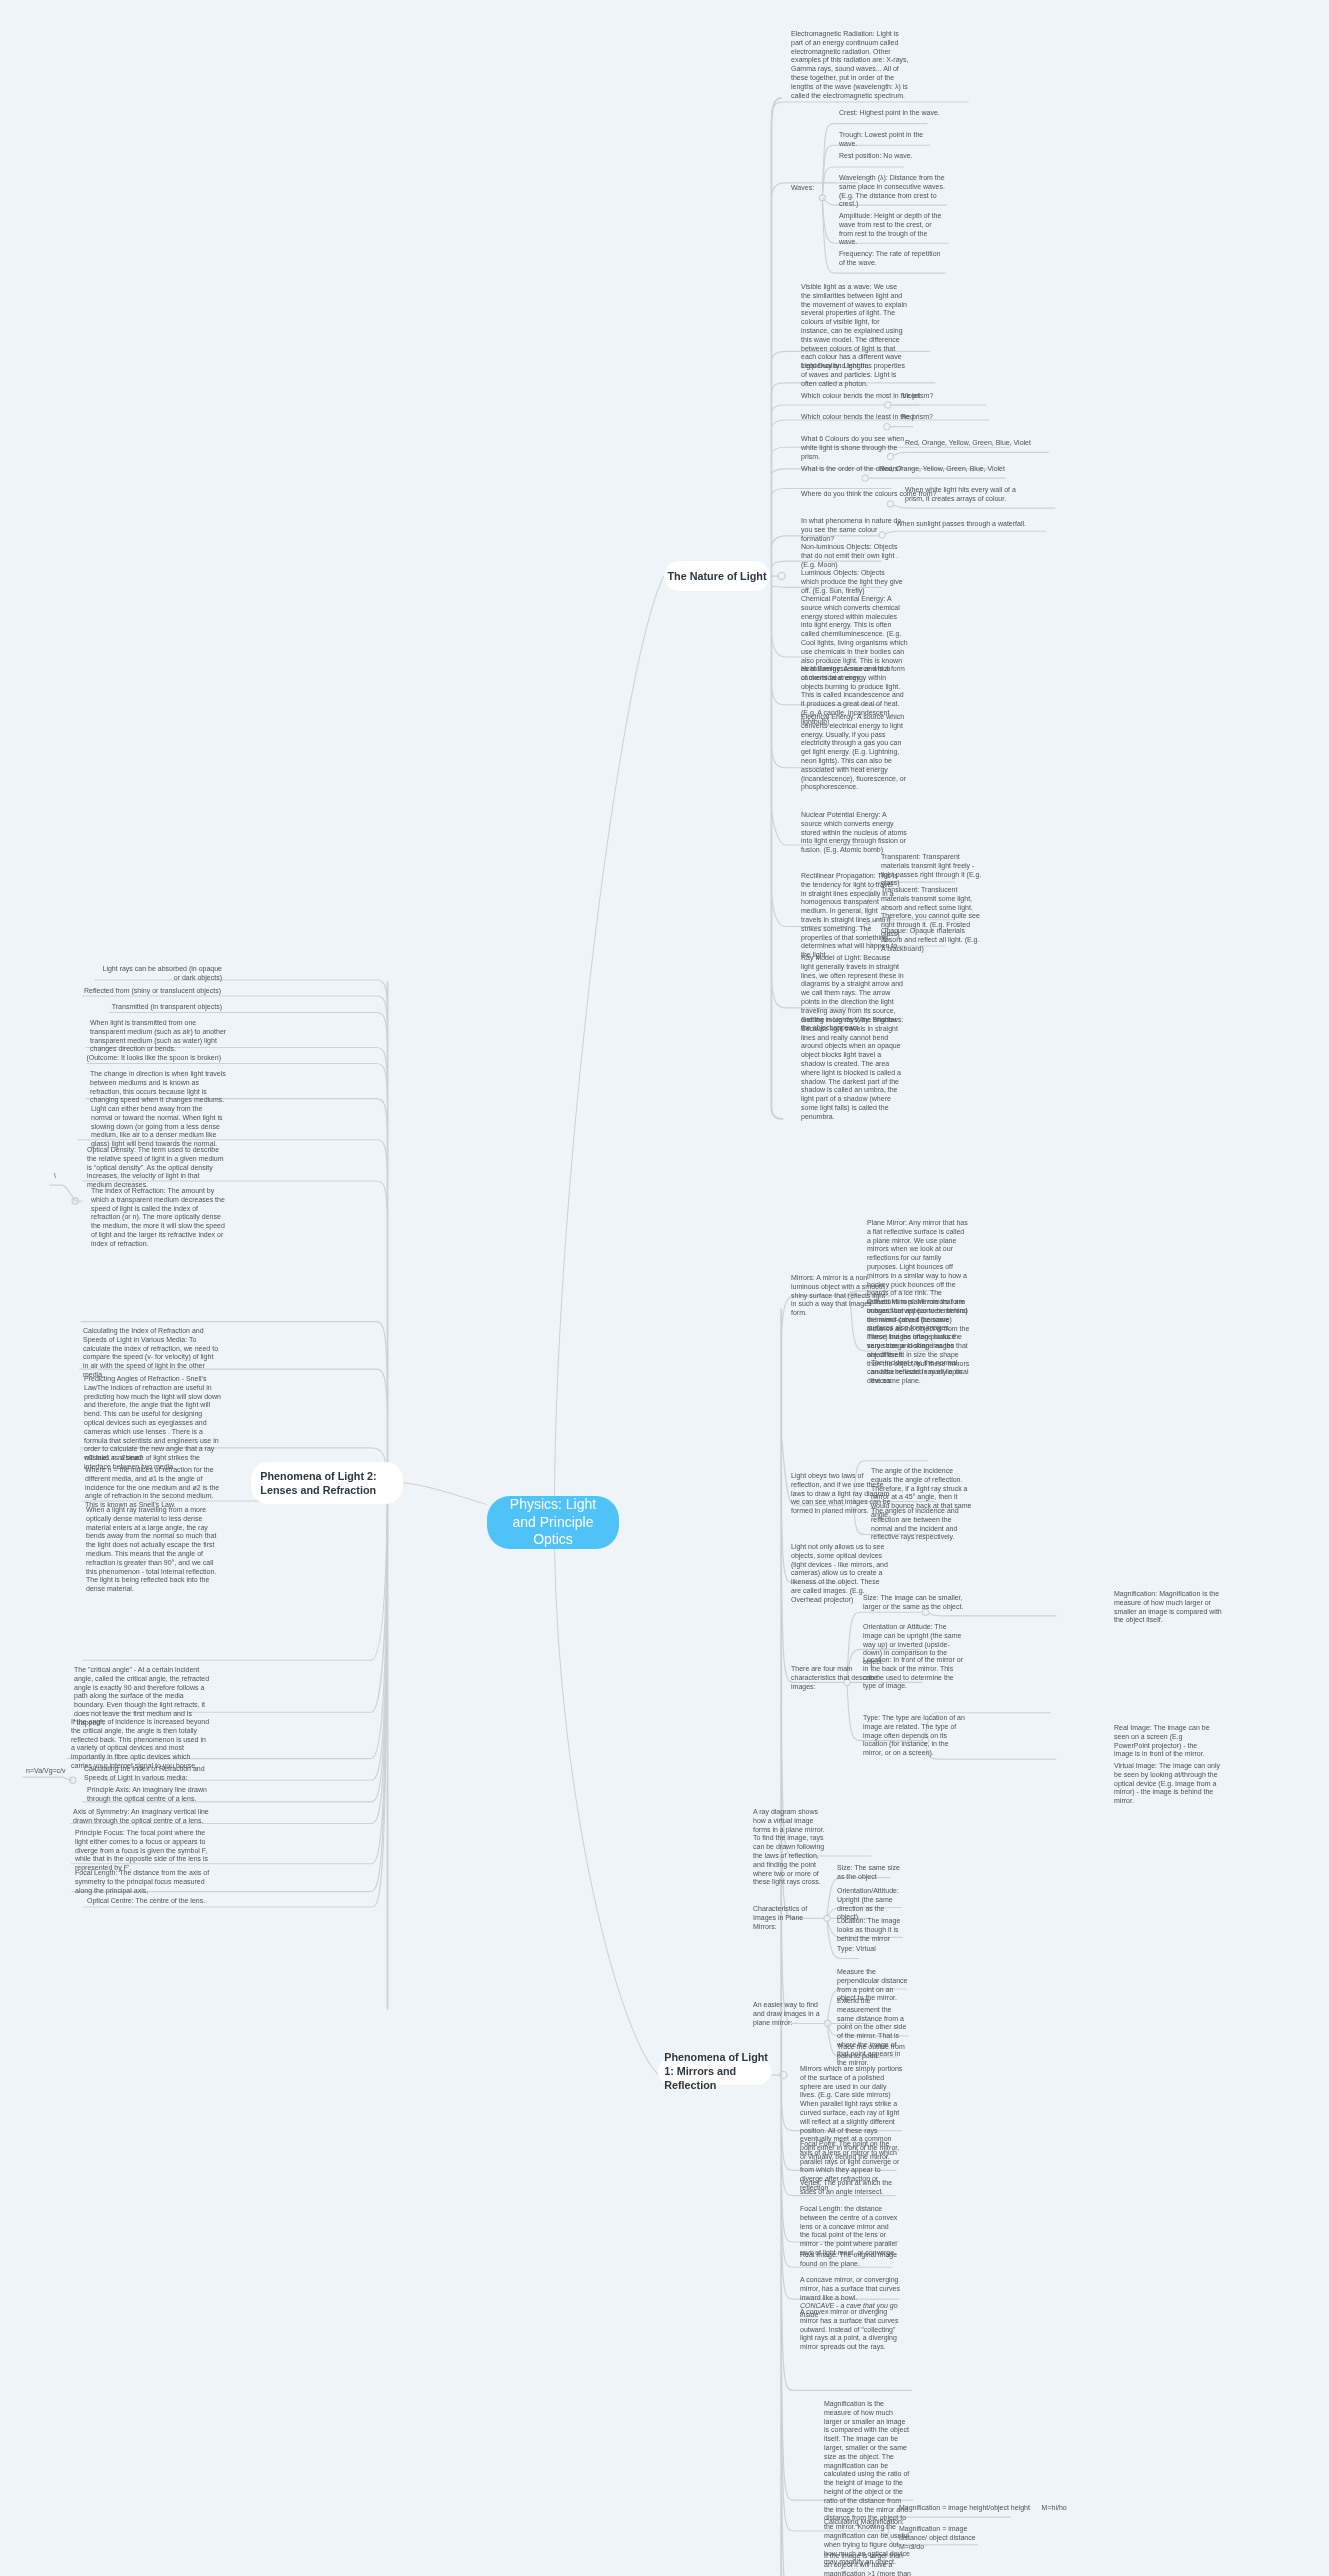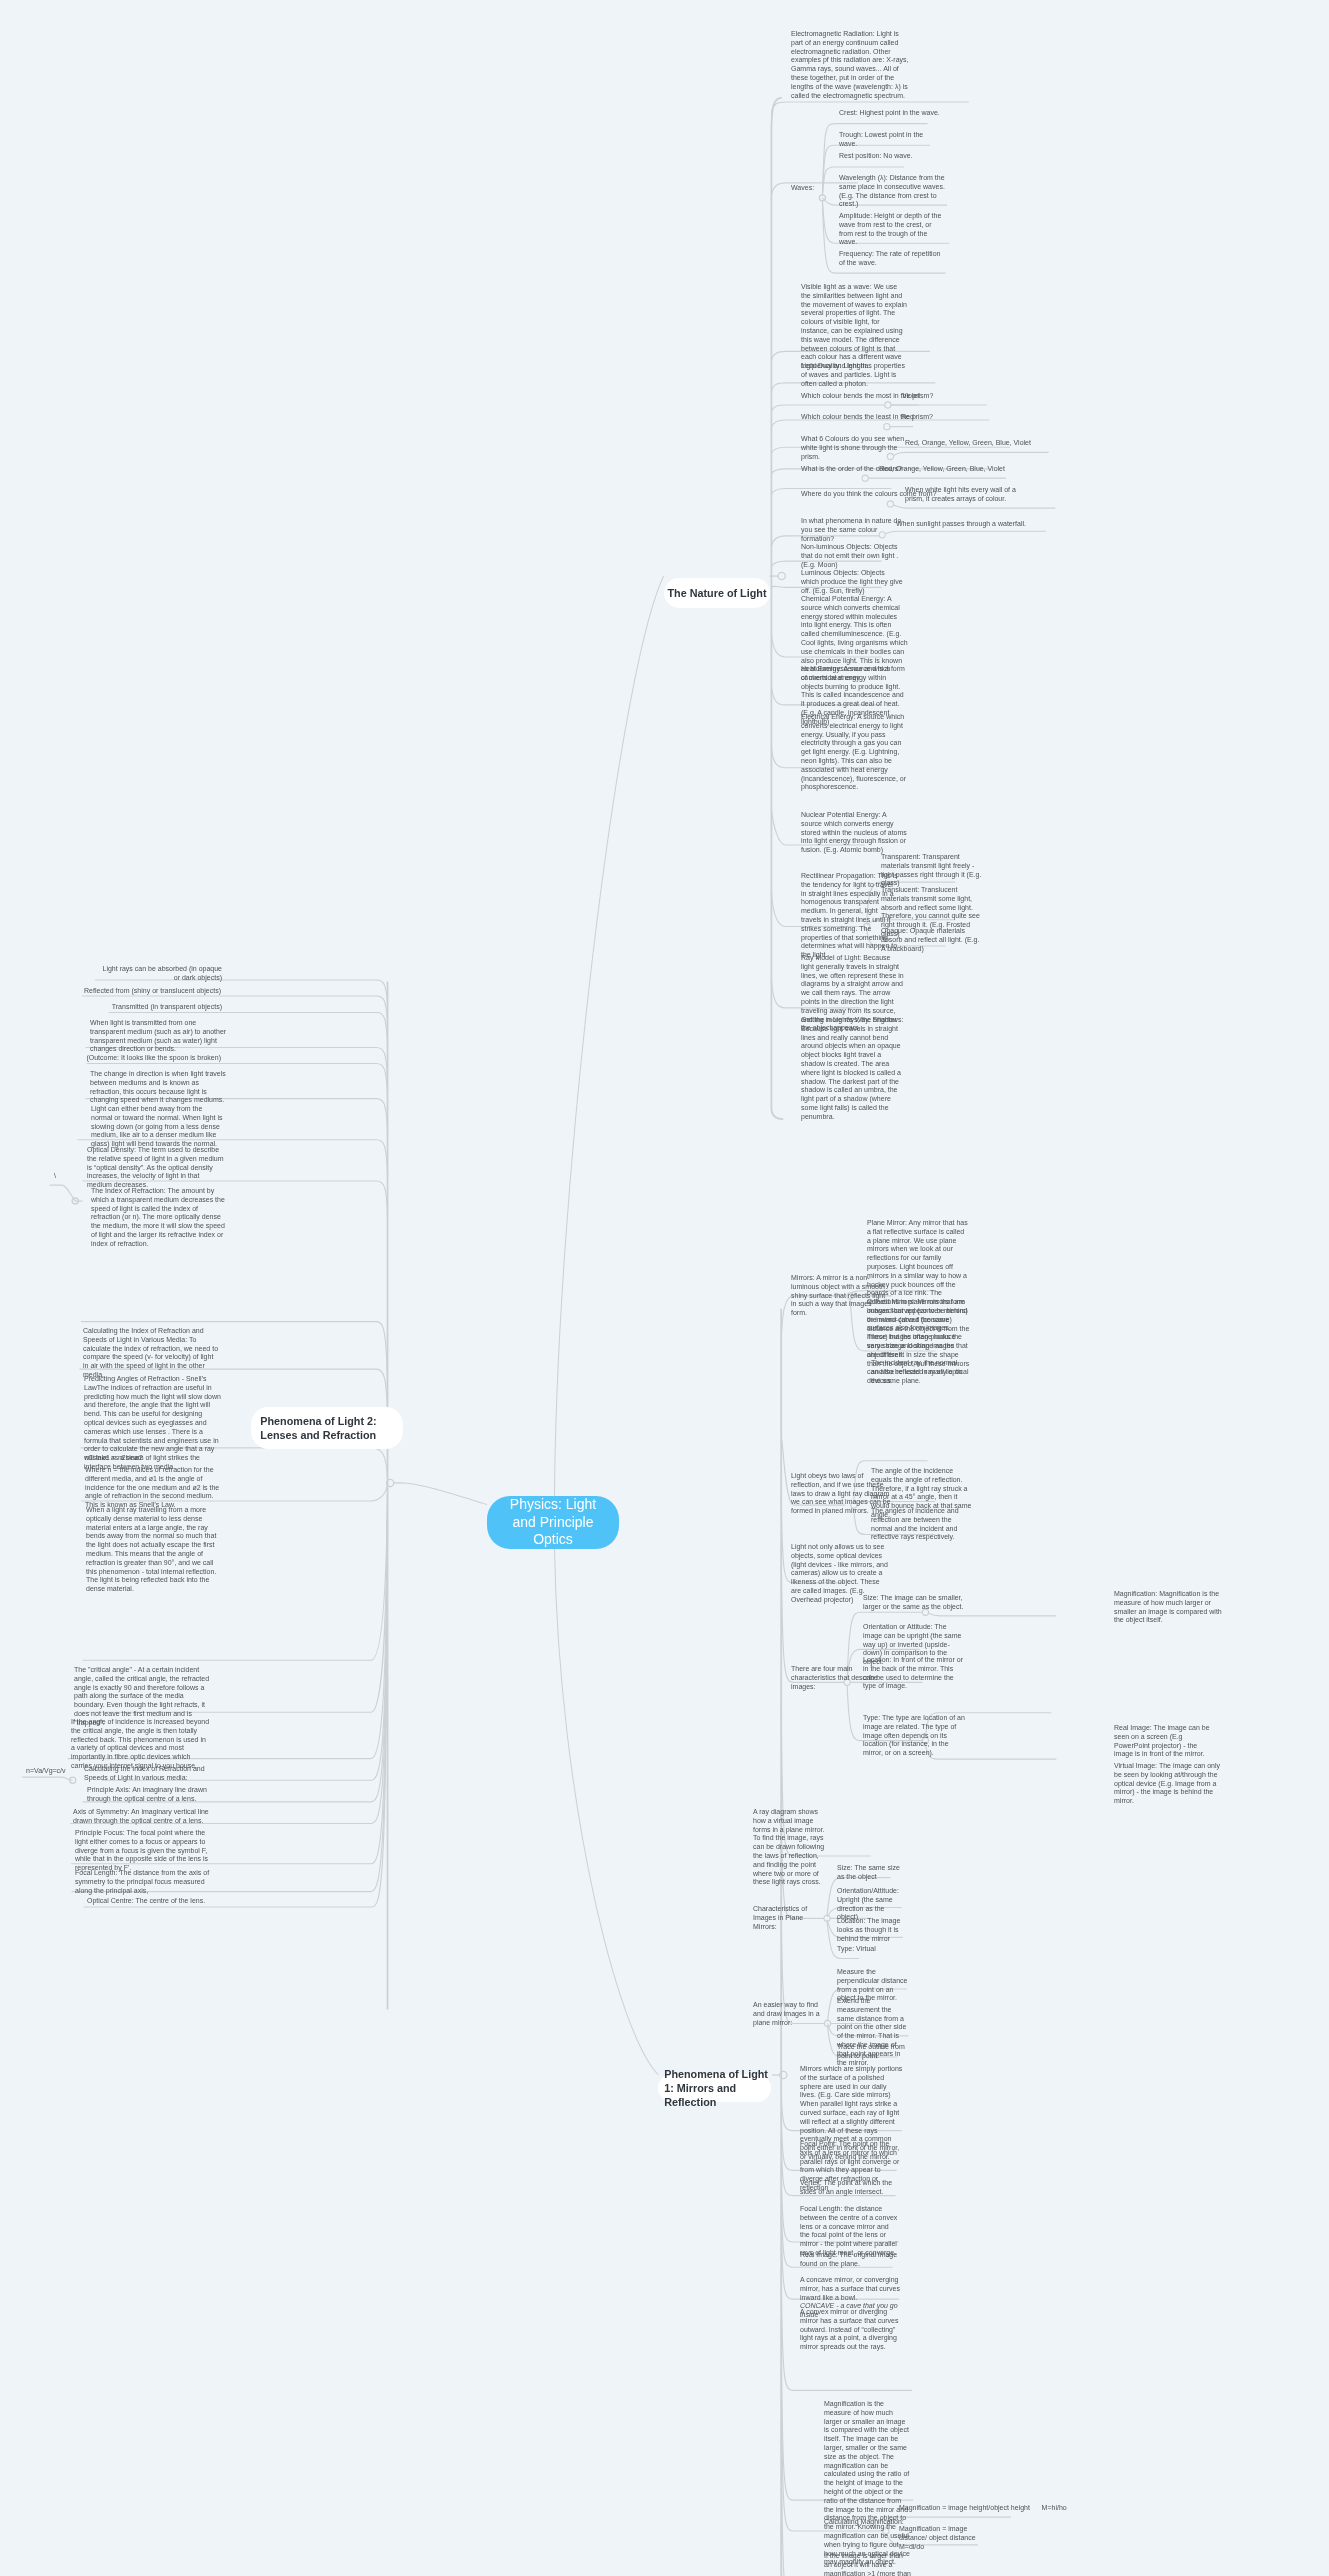--- a/index.html
+++ b/index.html
@@ -1,21 +1,21 @@
 <!DOCTYPE html>
 <html style="font-size:8.2px"><head>
 <meta charset="utf-8">
 <style>
   html,body{margin:0;padding:0;}
   body{width:1330px;height:2935px;background:#eff4f8;position:relative;overflow:hidden;font-family:"Liberation Sans","DejaVu Sans",sans-serif;color:#4a4f55;}
   svg.lines{position:absolute;left:0;top:0;width:1330px;height:2935px;pointer-events:none;}
   .node{position:absolute;font-size:7px;line-height:8.8px;color:#4d5157;white-space:normal;}
   .node.l{text-align:left;}
   .node.r{text-align:right;}
-  .topic{position:absolute;background:#ffffff;border-radius:17.5px;font-weight:bold;color:#2f363d;font-size:10.8px;line-height:14px;padding:0;display:flex;align-items:center;margin-top:17px;}
+  .topic{position:absolute;background:#ffffff;border-radius:17.5px;font-weight:bold;color:#2f363d;font-size:10.8px;line-height:14px;padding:0;display:flex;align-items:center;}
   .central{position:absolute;background:#4fc3f7;border-radius:23px;color:#ffffff;font-size:14px;line-height:17.5px;text-align:center;display:flex;align-items:center;justify-content:center;}
   .stray{position:absolute;font-size:7px;color:#4d5157;}
 </style>
 </head>
 <body>
 
 <svg class="lines" viewBox="0 0 2581 5696" fill="none" stroke="#ccd1d6" stroke-width="2.5">
 
   <path d="M1076 2905 C1080 2300 1200 1300 1288 1118" stroke-width="2"></path>
   <path d="M1076 3005 C1085 3500 1200 3950 1278 4027" stroke-width="2"></path>
@@ -175,21 +175,21 @@
   </g>
 </svg>
 
 <div class="central" style="left:487px;top:1496px;width:132px;height:53px;">
   <span style="width:108px;">Physics: Light and Principle Optics</span>
 </div>
 
 <div class="topic" style="left:664px;top:561px;width:106px;height:30px;justify-content:center;">
   <span>The Nature of Light</span>
 </div>
-<div class="topic" style="left:251px;top:1390px;width:152px;height:42px;padding-left:9.3px;box-sizing:border-box;">
+<div class="topic" style="left:251px;top:1462px;width:152px;height:42px;padding-left:9.3px;box-sizing:border-box;">
   <span>Phenomena of Light 2: Lenses and Refraction</span>
 </div>
 <div class="topic" style="left:658px;top:2057px;width:113px;height:28px;padding-left:6.2px;box-sizing:border-box;">
   <span>Phenomena of Light 1: Mirrors and Reflection</span>
 </div>
 
 <div class="node l" style="left:791px;top:30px;width:118px;">Electromagnetic Radiation: Light is part of an energy continuum called electromagnetic radiation. Other examples pf this radiation are: X-rays, Gamma rays, sound waves... All of these together, put in order of the lengths of the wave (wavelength: λ) is called the electromagnetic spectrum.</div>
 <div class="node l" style="left:791px;top:184px;">Waves:</div>
 <div class="node l" style="left:839px;top:109px;width:103px;">Crest: Highest point in the wave.</div>
 <div class="node l" style="left:839px;top:131px;width:103px;">Trough: Lowest point in the wave.</div>

